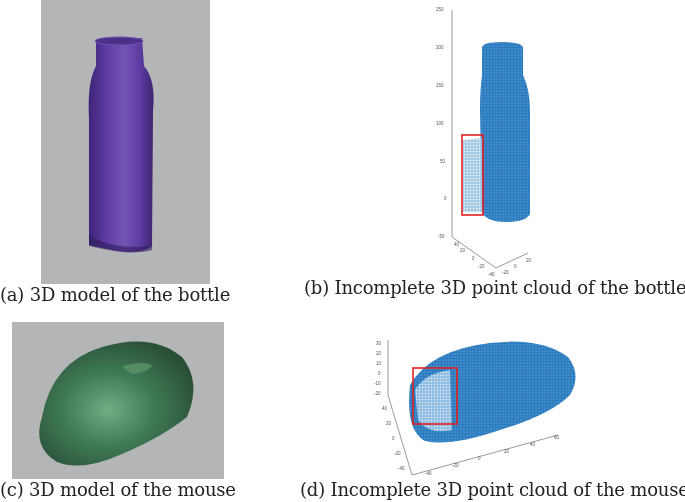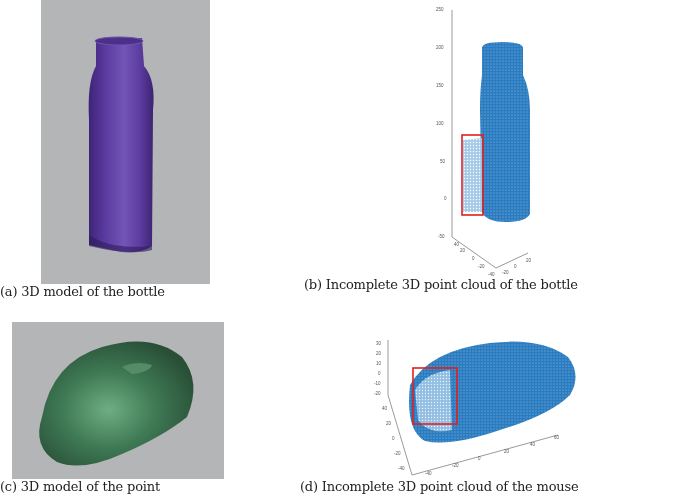--- a/index.html
+++ b/index.html
@@ -1,18 +1,18 @@
 <!DOCTYPE html>
 <html><head>
 <meta charset="utf-8">
 <style>
   html, body { margin:0; padding:0; background:#ffffff; }
   body { width:685px; height:502px; position:relative; overflow:hidden; font-family:"DejaVu Serif", serif; }
   .panel { position:absolute; }
-  .caption { position:absolute; font-family:"DejaVu Serif", serif; font-size:13px; color:#222; white-space:nowrap; letter-spacing:-0.2px; }
+  .caption { position:absolute; font-family:"DejaVu Serif", serif; font-size:18px; color:#222; white-space:nowrap; letter-spacing:-0.2px; }
   .tick { font-family:"Liberation Sans", sans-serif; font-size:4.5px; fill:#555; }
 </style>
 </head>
 <body>
 
 <div class="panel" style="left:41px;top:0;width:169px;height:284px;background:#b3b5b6;">
   <svg width="169" height="284">
     <defs>
       <linearGradient id="bottleGrad" x1="0" x2="1" y1="0" y2="0">
         <stop offset="0" stop-color="#3e2478"></stop>
@@ -76,21 +76,21 @@
       <radialGradient id="mouseGrad" cx="0.45" cy="0.55" r="0.6">
         <stop offset="0" stop-color="#6fae83"></stop>
         <stop offset="0.5" stop-color="#3f7a55"></stop>
         <stop offset="1" stop-color="#294f37"></stop>
       </radialGradient>
     </defs>
     <path d="M30,95 Q40,40 90,25 Q140,10 170,35 Q190,60 175,95 Q150,115 110,132 Q70,150 45,140 Q20,125 30,95 Z" fill="url(#mouseGrad)"></path>
     <path d="M110,45 Q125,38 140,43 Q138,50 120,52 Z" fill="#5c936d" opacity="0.8"></path>
   </svg>
 </div>
-<div class="caption" style="left:0;top:479px;">(c) 3D model of the point</div>
+<div class="caption" style="left:0;top:479px;">(c) 3D model of the mouse</div>
 
 <div class="panel" style="left:370px;top:335px;width:250px;height:142px;">
   <svg width="250" height="142">
     <line x1="18" y1="5" x2="18" y2="60" stroke="#555" stroke-width="0.6"></line>
     <line x1="18" y1="60" x2="42" y2="140" stroke="#555" stroke-width="0.6"></line>
     <line x1="42" y1="140" x2="188" y2="100" stroke="#555" stroke-width="0.6"></line>
     <g class="tick">
       <text x="6" y="10">30</text>
       <text x="6" y="20">20</text>
       <text x="6" y="30">10</text>

